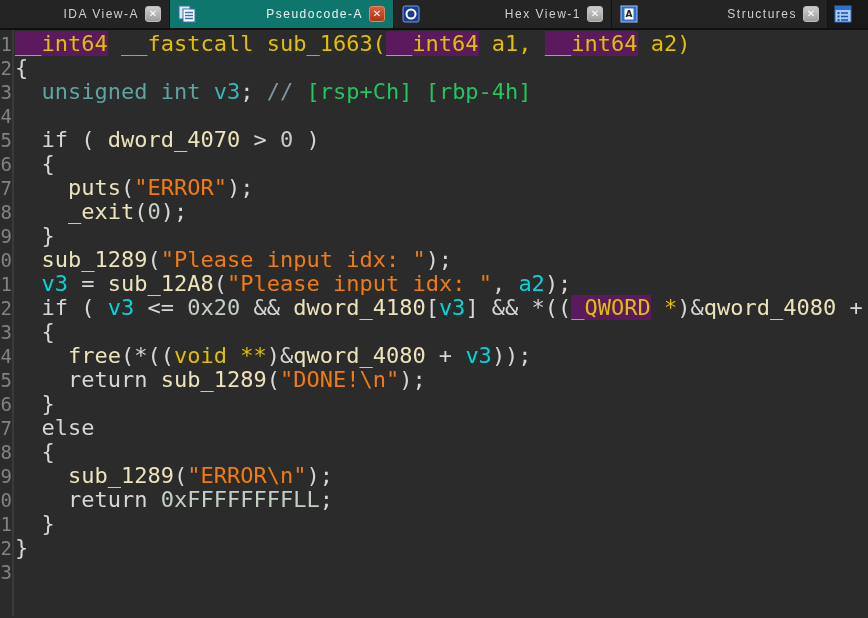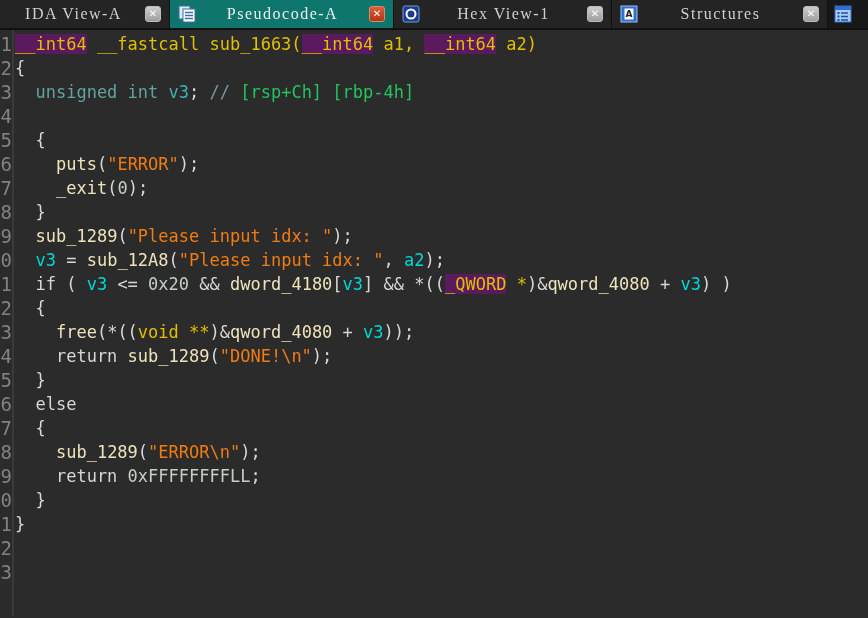--- a/index.html
+++ b/index.html
@@ -12,23 +12,23 @@
     display:flex; align-items:stretch;
     border-bottom:2px solid #101010;
   }
   .tab {
     display:flex; align-items:center; height:28px;
     background:#242424; border-right:1px solid #121212;
     padding:0 8px; cursor:default; position:relative;
   }
   .tab.active { background:#0f766e; }
   .tab-label {
-    flex:1; text-align:center;
-    font-family:Liberation Serif, serif;
-    font-size:16px; letter-spacing:1.5px; color:#cfcfcf;
+    flex:1; text-align:right;
+    font-family:Liberation Sans, sans-serif;
+    font-size:12px; letter-spacing:1.5px; color:#cfcfcf;
     white-space:nowrap; overflow:hidden;
   }
   .tab.active .tab-label { color:#efefef; }
   .tab-icon { width:18px; height:18px; flex:0 0 18px; margin-right:6px; }
   .closebtn {
     width:16px; height:16px; flex:0 0 16px; margin-left:6px;
     border-radius:3px; display:flex; align-items:center; justify-content:center;
     font-size:10px; font-weight:bold; color:#ffffff; line-height:1;
     font-family:"DejaVu Sans",sans-serif; cursor:pointer;
   }
@@ -40,21 +40,21 @@
   .codewrap { display:flex; height:586px; width:868px; background:#2b2b2b; }
   .gutter {
     width:14px; border-right:2px solid #3a3a3a; padding-top:2px;
     flex:0 0 14px; overflow:hidden;
   }
   .ln {
     height:24px; line-height:24px; font-size:19px; color:#828282;
     direction:rtl; overflow:hidden; white-space:pre; text-align:right;
   }
   .codecol { flex:1; padding-top:2px; padding-left:1px; overflow:hidden; }
-  .cl { height:24px; line-height:24px; font-size:17px; white-space:pre; color:#d6d6d6; }
+  .cl { height:24px; line-height:24px; font-size:22px; white-space:pre; color:#d6d6d6; }
 
   .tk-kw   { color:#d6d6d6; }
   .tk-glb  { color:#ede3bb; }
   .tk-str  { color:#f07c12; }
   .tk-lv   { color:#00d8d8; }
   .tk-ty   { color:#e2bf00; }
   .tk-tyh  { color:#e2bf00; background:#5c1a5e; }
   .tk-num  { color:#c4cfc4; }
   .tk-cmt  { color:#7e95a2; }
   .tk-cmtc { color:#22c55e; }
@@ -136,20 +136,21 @@
       <div class="ln">20</div>
       <div class="ln">21</div>
       <div class="ln">22</div>
       <div class="ln">23</div>
     </div>
   <div class="codecol">
       <div class="cl"><span class="tk-tyh">__int64</span><span class="tk-ty"> __fastcall sub_1663(</span><span class="tk-tyh">__int64</span><span class="tk-ty"> a1, </span><span class="tk-tyh">__int64</span><span class="tk-ty"> a2)</span></div>
       <div class="cl"><span class="tk-kw">{</span></div>
       <div class="cl"><span class="tk-dty">  unsigned int</span><span class="tk-dlv"> v3</span><span class="tk-kw">; </span><span class="tk-cmt">//</span><span class="tk-cmtc"> [rsp+Ch] [rbp-4h]</span></div>
       <div class="cl">&nbsp;</div>
+      <div class="cl"><span class="tk-kw">  if ( </span><span class="tk-glb">dword_4070</span><span class="tk-kw"> &gt; </span><span class="tk-num">0</span><span class="tk-kw"> )</span></div>
       <div class="cl"><span class="tk-kw">  {</span></div>
       <div class="cl"><span class="tk-kw">    </span><span class="tk-glb">puts</span><span class="tk-kw">(</span><span class="tk-str">"ERROR"</span><span class="tk-kw">);</span></div>
       <div class="cl"><span class="tk-kw">    </span><span class="tk-glb">_exit</span><span class="tk-kw">(</span><span class="tk-num">0</span><span class="tk-kw">);</span></div>
       <div class="cl"><span class="tk-kw">  }</span></div>
       <div class="cl"><span class="tk-kw">  </span><span class="tk-glb">sub_1289</span><span class="tk-kw">(</span><span class="tk-str">"Please input idx: "</span><span class="tk-kw">);</span></div>
       <div class="cl"><span class="tk-kw">  </span><span class="tk-lv">v3</span><span class="tk-kw"> = </span><span class="tk-glb">sub_12A8</span><span class="tk-kw">(</span><span class="tk-str">"Please input idx: "</span><span class="tk-kw">, </span><span class="tk-lv">a2</span><span class="tk-kw">);</span></div>
       <div class="cl"><span class="tk-kw">  if ( </span><span class="tk-lv">v3</span><span class="tk-kw"> &lt;= </span><span class="tk-num">0x20</span><span class="tk-kw"> &amp;&amp; </span><span class="tk-glb">dword_4180</span><span class="tk-kw">[</span><span class="tk-lv">v3</span><span class="tk-kw">] &amp;&amp; *((</span><span class="tk-tyh">_QWORD</span><span class="tk-ty"> *</span><span class="tk-kw">)&amp;</span><span class="tk-glb">qword_4080</span><span class="tk-kw"> + </span><span class="tk-lv">v3</span><span class="tk-kw">) )</span></div>
       <div class="cl"><span class="tk-kw">  {</span></div>
       <div class="cl"><span class="tk-kw">    </span><span class="tk-glb">free</span><span class="tk-kw">(*((</span><span class="tk-ty">void **</span><span class="tk-kw">)&amp;</span><span class="tk-glb">qword_4080</span><span class="tk-kw"> + </span><span class="tk-lv">v3</span><span class="tk-kw">));</span></div>
       <div class="cl"><span class="tk-kw">    return </span><span class="tk-glb">sub_1289</span><span class="tk-kw">(</span><span class="tk-str">"DONE!\n"</span><span class="tk-kw">);</span></div>

